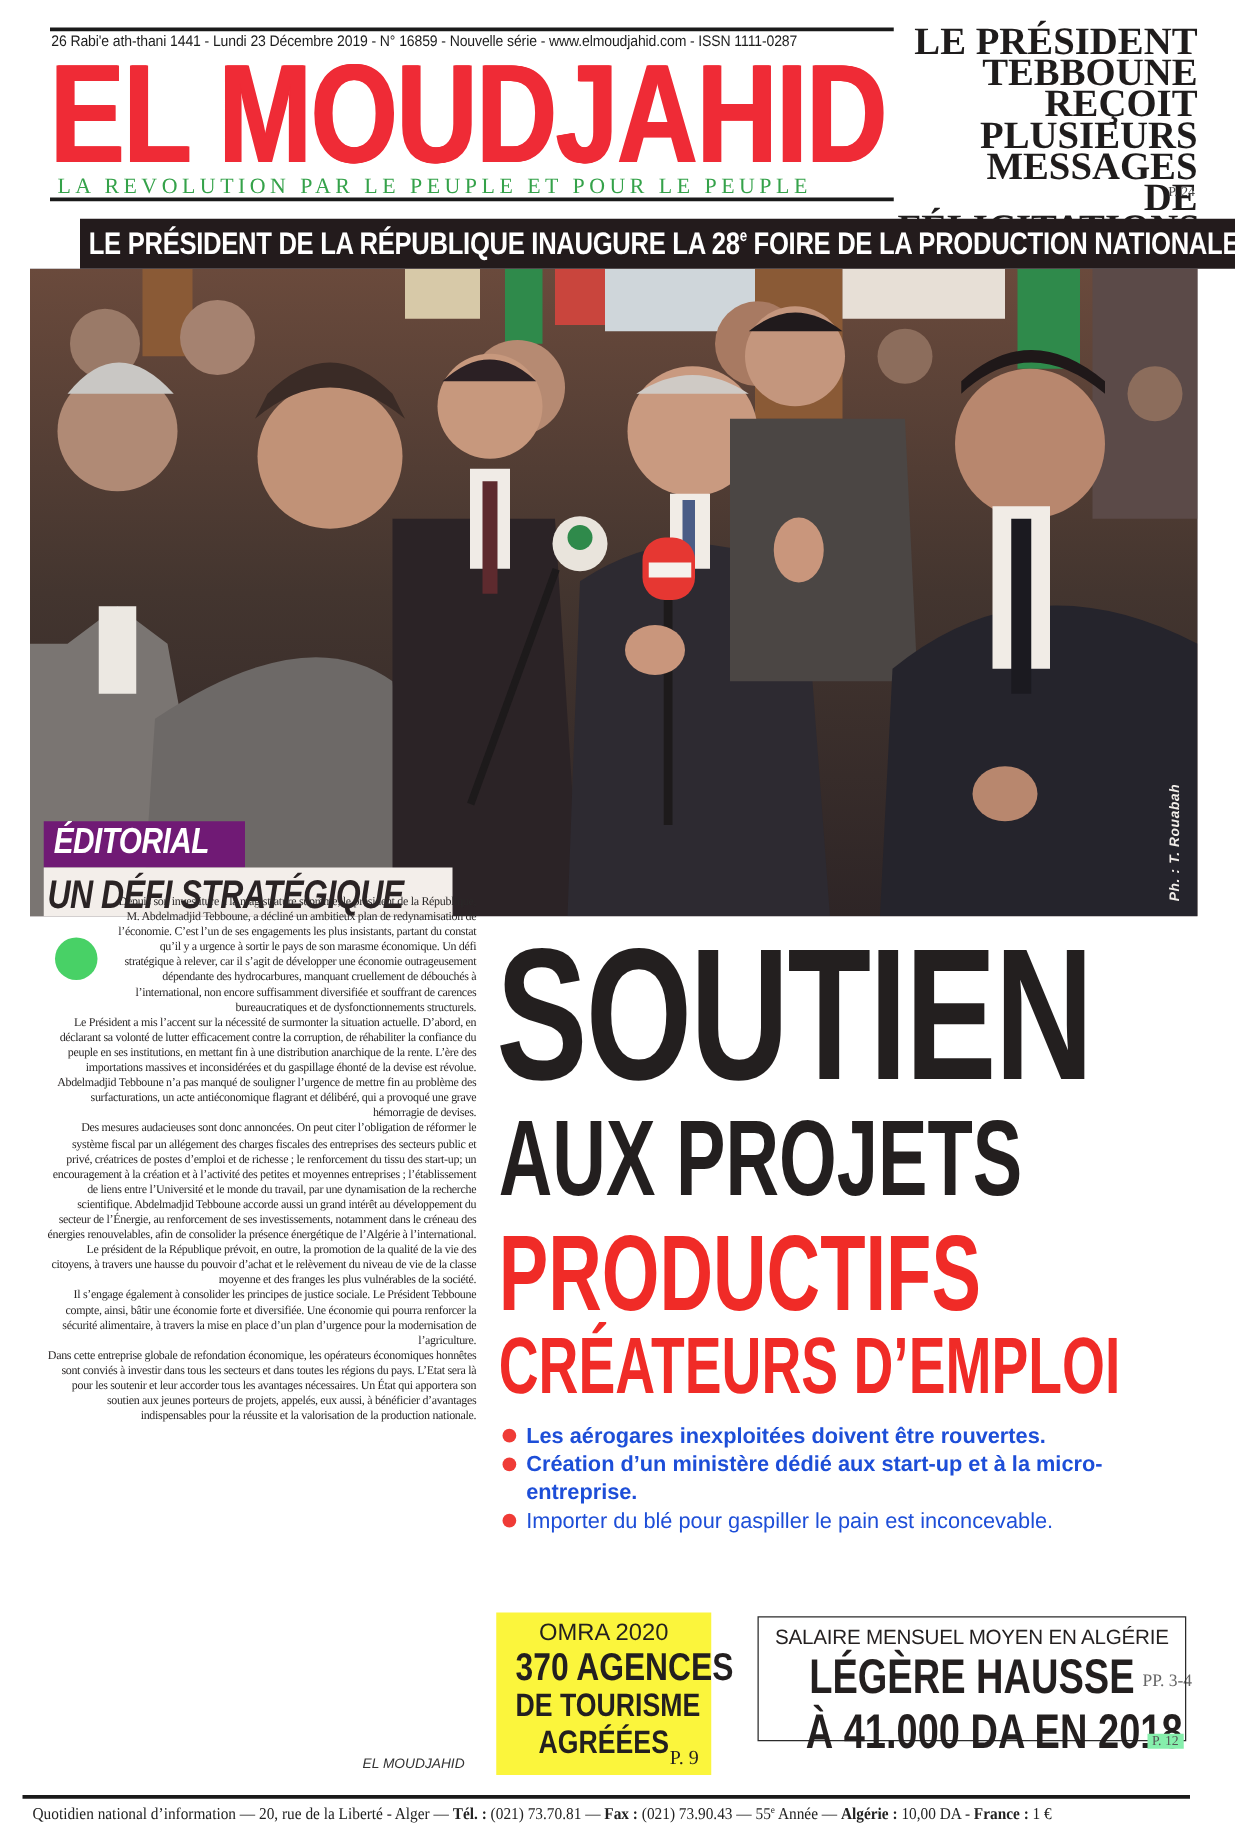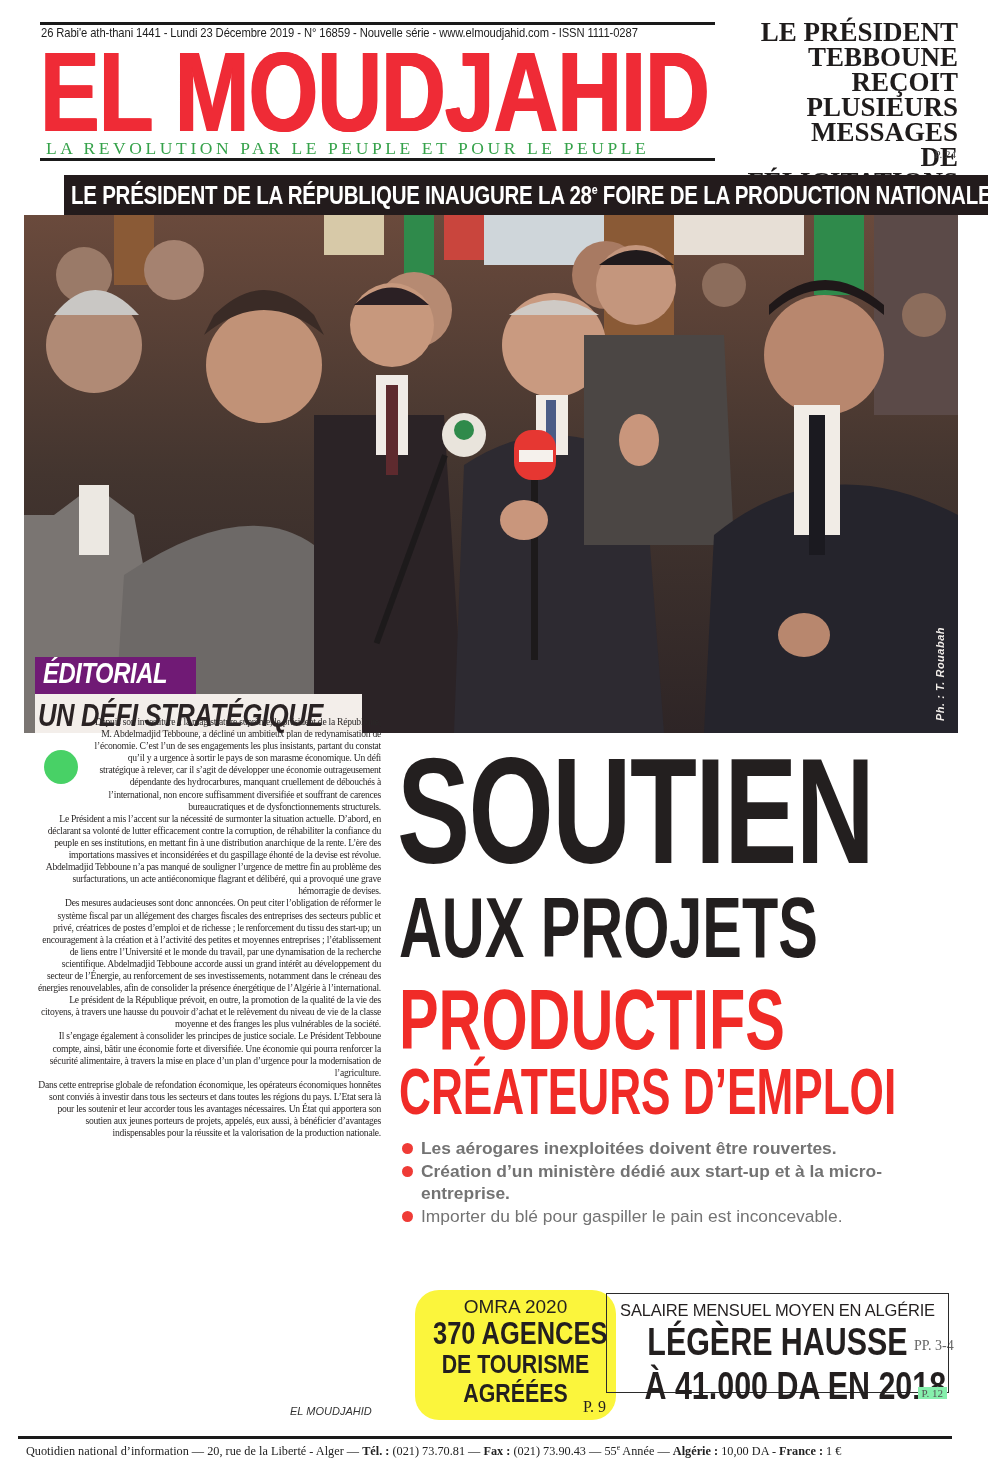--- a/index.html
+++ b/index.html
@@ -6,21 +6,21 @@
   html, body { width: 988px; height: 1476px; background: #ffffff; overflow: hidden; }
   body { position: relative; font-family: "Liberation Sans", sans-serif; color: #1e1b1b; }
 
   
   .top-rule { position: absolute; left: 40px; top: 22px; width: 675px; height: 3px; background: #1a1a1a; }
   .dateline { position: absolute; left: 41px; top: 26px; width: 675px; font-size: 12.2px; letter-spacing: -0.1px; color: #1d1d1d; white-space: nowrap; font-family: "Liberation Sans", sans-serif; transform: scaleX(0.92); transform-origin: left; }
   .logo { position: absolute; left: 40px; top: 38px; width: 680px; height: 100px; font-family: "Liberation Sans", sans-serif; font-weight: 900; color: #ef2b36; font-size: 104px; line-height: 100px; letter-spacing: -1px; white-space: nowrap; transform: scaleX(0.86) scaleY(1.08); transform-origin: left top; text-shadow: 1px 0 0 #ef2b36, -1px 0 0 #ef2b36; }
   .slogan { position: absolute; left: 46px; top: 138px; width: 670px; font-family: "Liberation Serif", serif; color: #35a24a; font-size: 17.5px; letter-spacing: 3.6px; white-space: nowrap; }
   .mast-rule { position: absolute; left: 40px; top: 158px; width: 675px; height: 3px; background: #1a1a1a; }
 
-  .teaser { position: absolute; right: 30px; top: 20px; width: 240px; text-align: right; font-family: "Liberation Serif", serif; font-weight: bold; font-size: 27px; line-height: 25px; color: #1f1c1c; }
+  .teaser { position: absolute; right: 30px; top: 20px; width: 240px; text-align: right; font-family: "Liberation Serif", serif; font-weight: bold; font-size: 31px; line-height: 25px; color: #1f1c1c; }
   .teaser-page { position: absolute; right: 32px; top: 148px; font-family: "Liberation Serif", serif; font-size: 11px; color: #444; }
 
   
   .banner { position: absolute; left: 24px; top: 175px; width: 934px; height: 40px; background: #231b1c; color: #ffffff; display: flex; align-items: center; justify-content: center; margin-left: 40px; }
   .banner-text { font-family: "Liberation Sans", sans-serif; font-weight: bold; font-size: 25px; letter-spacing: -0.3px; white-space: nowrap; transform: scaleX(0.82); }
   .banner-text sup { font-size: 13px; vertical-align: 10px; }
 
   
   .photo { position: absolute; left: 24px; top: 215px; width: 934px; height: 518px; overflow: hidden; background: #3c2f30; }
   .photo svg { display: block; }
@@ -38,27 +38,27 @@
   .ed-body .lead { padding-left: 52px; }
   .ed-sign { position: absolute; left: 290px; top: 1405px; font-style: italic; font-size: 11px; color: #333; }
 
   
   .hl-1 { position: absolute; left: 397px; top: 736px; font-weight: bold; font-size: 150px; line-height: 150px; color: #231f1f; white-space: nowrap; transform: scaleX(0.73); transform-origin: left top; letter-spacing: -2px; }
   .hl-2 { position: absolute; left: 399px; top: 884px; font-weight: bold; font-size: 86px; line-height: 86px; color: #231f1f; white-space: nowrap; transform: scaleX(0.69); transform-origin: left top; }
   .hl-3 { position: absolute; left: 399px; top: 976px; font-weight: bold; font-size: 86px; line-height: 86px; color: #f02b27; white-space: nowrap; transform: scaleX(0.69); transform-origin: left top; }
   .hl-4 { position: absolute; left: 399px; top: 1060px; font-weight: bold; font-size: 64px; line-height: 64px; color: #f02b27; white-space: nowrap; transform: scaleX(0.69); transform-origin: left top; }
 
   .bullets { position: absolute; left: 401px; top: 1137px; width: 540px; list-style: none; }
-  .bullets li { position: relative; padding-left: 20px; font-size: 17.4px; line-height: 22.5px; color: #737373; }
+  .bullets li { position: relative; padding-left: 20px; font-size: 17.4px; line-height: 22.5px; color: #1d4ed8; }
   .bullets li.bold { font-weight: bold; }
   .bullets li::before { content: ""; position: absolute; left: 1px; top: 6px; width: 11px; height: 11px; border-radius: 50%; background: #ef3b36; }
   .bullets-page { position: absolute; left: 914px; top: 1338px; font-family: "Liberation Serif", serif; font-size: 14px; color: #666; }
 
   
-  .omra { position: absolute; left: 415px; top: 1290px; width: 201px; height: 130px; background: #fbf53c; text-align: center; color: #231f1f; border-radius: 24px; }
+  .omra { position: absolute; left: 397px; top: 1290px; width: 172px; height: 130px; background: #fbf53c; text-align: center; color: #231f1f; }
   .omra .kicker { margin-top: 6px; font-size: 19px; line-height: 22px; }
   .omra .big { font-weight: bold; font-size: 31px; line-height: 32px; transform: scaleX(0.82); white-space: nowrap; }
   .omra .mid { font-weight: bold; font-size: 26px; line-height: 29px; transform: scaleX(0.82); white-space: nowrap; }
   .omra .page { position: absolute; right: 10px; bottom: 4px; font-family: Liberation Serif, serif; font-size: 16px; text-align: center; }
 
   .salaire { position: absolute; left: 606px; top: 1293px; width: 343px; height: 100px; border: 1.5px solid #2b2b2b; text-align: center; color: #231f1f; }
   .salaire .kicker { margin-top: 6px; font-size: 16.5px; line-height: 20px; letter-spacing: -0.2px; white-space: nowrap; }
   .salaire .big { font-weight: bold; font-size: 39px; line-height: 44px; transform: scaleX(0.78); white-space: nowrap; }
   .salaire .page { position: absolute; right: 1px; bottom: -7px; background: #86efac; padding: 0 4px; font-family: "Liberation Serif", serif; font-size: 11px; color: #555; }
 

